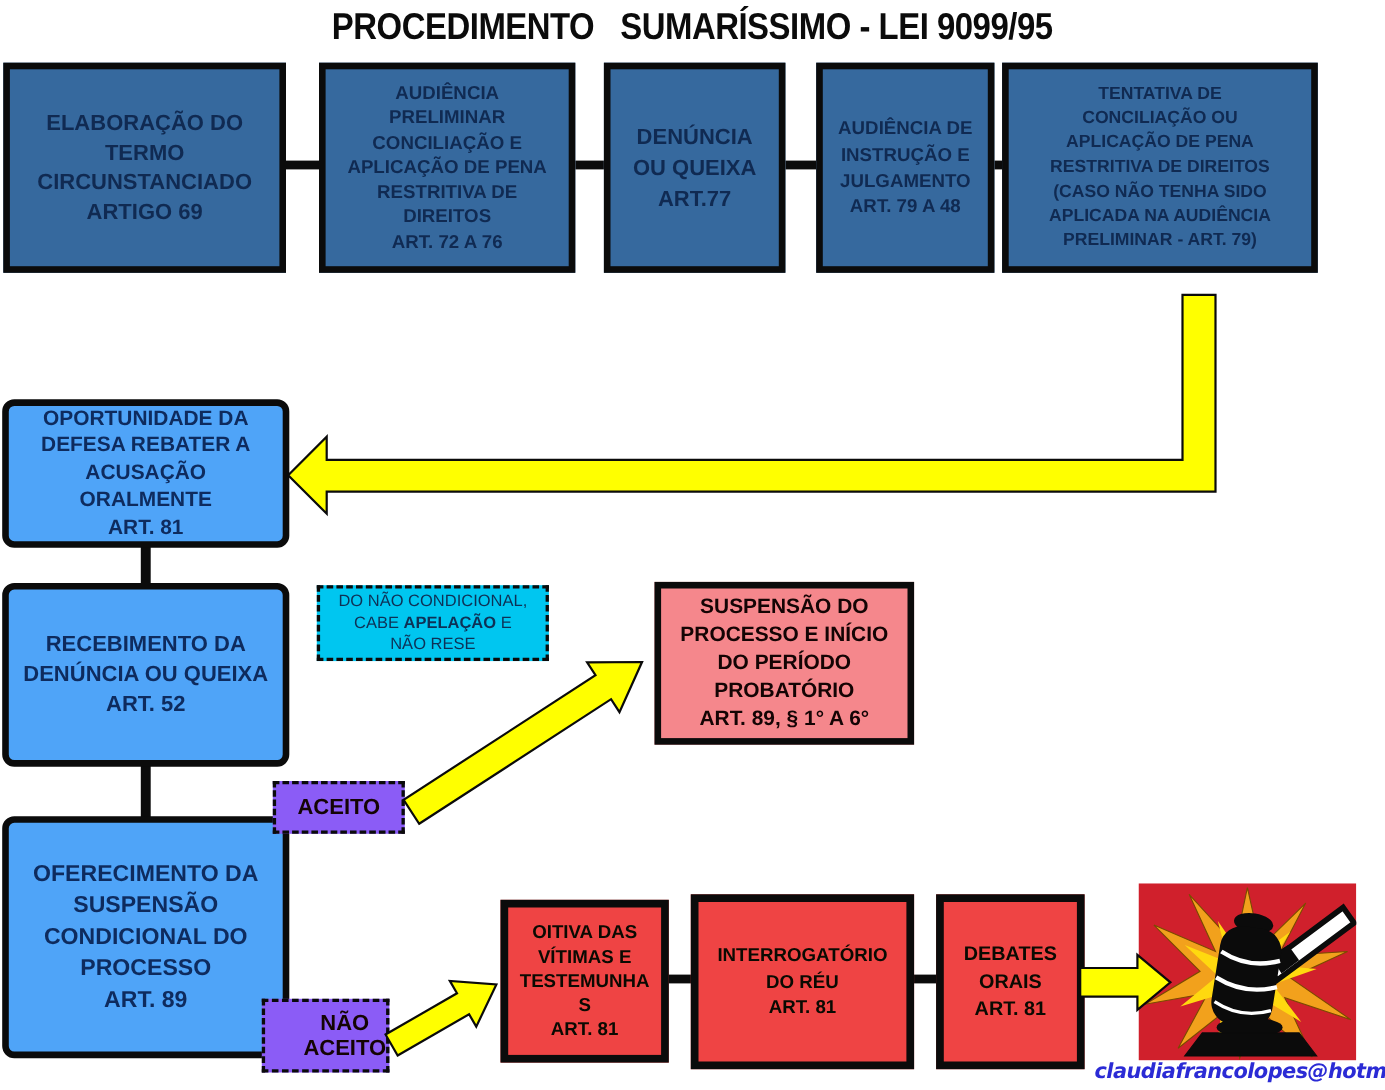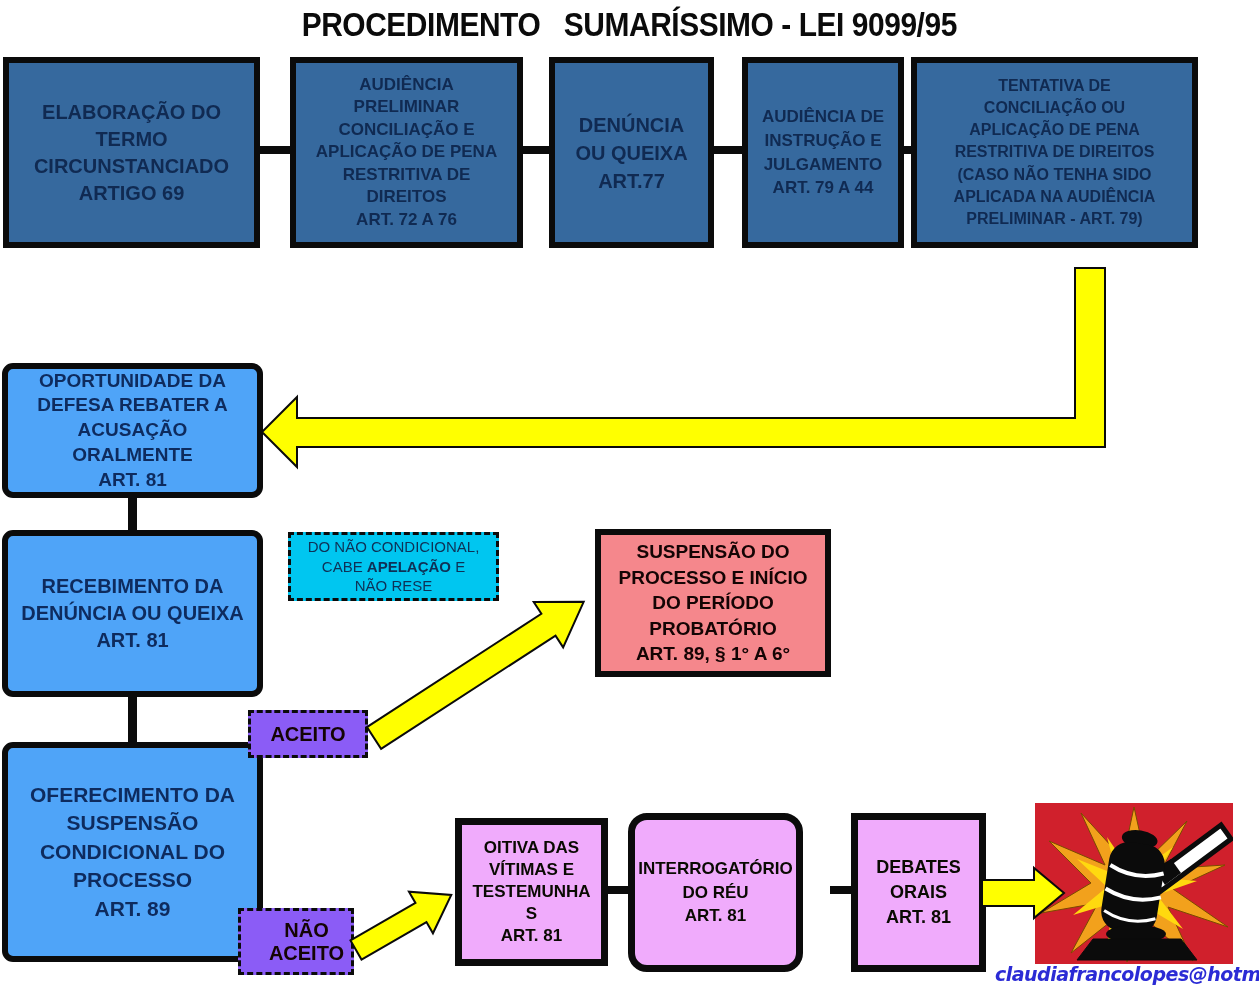--- a/index.html
+++ b/index.html
@@ -14,46 +14,46 @@
   }
   #title .squeeze{display:inline-block;transform:scaleX(.88);transform-origin:center;letter-spacing:-.5px;}
   .box{
     display:flex;align-items:center;justify-content:center;text-align:center;
     font-weight:bold;border:6px solid #0b0b0b;z-index:2;
   }
   .box .lbl{white-space:pre-line;width:100%;}
   .darkblue{background:#36699e;color:#102a52;}
   .lightblue{background:#4fa4f8;color:#0e2b5e;border-radius:11px;}
   .pinkbox{background:#f5878c;color:#140404;}
-  .greenbox{background:#f0abfc;color:#0a0a02;}
+  .greenbox{background:#ef4444;color:#0a0a02;}
   .cyanbox{background:#00c6f0;color:#0e3156;border:3px dashed #0b0b0b;}
   .tag{background:#8b5cf6;color:#140404;border:3px dashed #0b0b0b;}
   
   #b1{left:3px;top:57px;width:257px;height:191px;font-size:20px;line-height:1.35;}
   #b2{left:290px;top:57px;width:233px;height:191px;font-size:17px;line-height:1.32;}
   #b3{left:549px;top:57px;width:165px;height:191px;font-size:20px;line-height:1.4;}
   #b4{left:742px;top:57px;width:162px;height:191px;font-size:17px;line-height:1.4;}
   #b5{left:911px;top:57px;width:287px;height:191px;font-size:16px;line-height:1.38;}
   
   #oport{left:2px;top:363px;width:261px;height:135px;font-size:19px;line-height:1.3;}
   #receb{left:2px;top:530px;width:261px;height:167px;font-size:20px;line-height:1.35;}
   #ofer{left:2px;top:742px;width:261px;height:220px;font-size:21px;line-height:1.35;}
   
   #note{left:288px;top:532px;width:211px;height:69px;font-size:15px;line-height:1.3;
         display:flex;flex-direction:column;align-items:center;justify-content:center;
         text-align:center;font-weight:normal;z-index:2;}
   #susp{left:595px;top:529px;width:236px;height:148px;font-size:19px;line-height:1.35;}
   #aceito{left:248px;top:710px;width:120px;height:48px;font-size:20px;font-weight:bold;
           display:flex;align-items:center;justify-content:center;z-index:2;}
   #naoaceito{left:238px;top:908px;width:116px;height:67px;font-size:20px;font-weight:bold;
-          display:flex;align-items:center;justify-content:center;text-align:center;z-index:2;padding-left:21px;}
+          display:flex;align-items:center;justify-content:flex-end;text-align:center;z-index:2;padding-left:21px;}
   #naoaceito .lbl{white-space:pre-line;}
   
   #oitiva{left:455px;top:818px;width:153px;height:148px;font-size:17px;line-height:1.3;border-width:7px;}
-  #interr{left:628px;top:813px;width:175px;height:159px;font-size:17px;line-height:1.4;border-width:7px;border-radius:19px;}
+  #interr{left:628px;top:813px;width:203px;height:159px;font-size:17px;line-height:1.4;border-width:7px;}
   #debates{left:851px;top:813px;width:135px;height:159px;font-size:18px;line-height:1.4;border-width:7px;}
   
   #sent-title{left:1032px;top:763px;width:200px;text-align:center;font-weight:bold;
               font-size:28px;color:#0b0b0b;z-index:2;}
   #gavel{left:1035px;top:803px;width:198px;height:161px;z-index:2;}
   #email{left:995px;top:963px;width:262px;text-align:right;font-size:19px;
          font-style:italic;font-weight:bold;color:#2b2bd5;z-index:2;
          font-family:"DejaVu Sans",sans-serif;letter-spacing:-.5px;}
   #wires{left:0;top:0;width:1259px;height:991px;z-index:1;pointer-events:none;}
   #arrows{left:0;top:0;width:1259px;height:991px;z-index:4;pointer-events:none;}
@@ -93,21 +93,21 @@
     </div>
   <div class="abs box darkblue" id="b3">
       <div class="lbl">DENÚNCIA
 OU QUEIXA
 ART.77</div>
     </div>
   <div class="abs box darkblue" id="b4">
       <div class="lbl">AUDIÊNCIA DE
 INSTRUÇÃO E
 JULGAMENTO
-ART. 79 A 44</div>
+ART. 79 A 48</div>
     </div>
   <div class="abs box darkblue" id="b5">
       <div class="lbl">TENTATIVA DE
 CONCILIAÇÃO OU
 APLICAÇÃO DE PENA
 RESTRITIVA DE DIREITOS
 (CASO NÃO TENHA SIDO
 APLICADA NA AUDIÊNCIA
 PRELIMINAR - ART. 79)</div>
     </div>
@@ -115,21 +115,21 @@
   <div class="abs box lightblue" id="oport">
       <div class="lbl">OPORTUNIDADE DA
 DEFESA REBATER A
 ACUSAÇÃO
 ORALMENTE
 ART. 81</div>
     </div>
   <div class="abs box lightblue" id="receb">
       <div class="lbl">RECEBIMENTO DA
 DENÚNCIA OU QUEIXA
-ART. 81</div>
+ART. 52</div>
     </div>
   <div class="abs box lightblue" id="ofer">
       <div class="lbl">OFERECIMENTO DA
 SUSPENSÃO
 CONDICIONAL DO
 PROCESSO
 ART. 89</div>
     </div>
 
   <div class="abs cyanbox" id="note">

